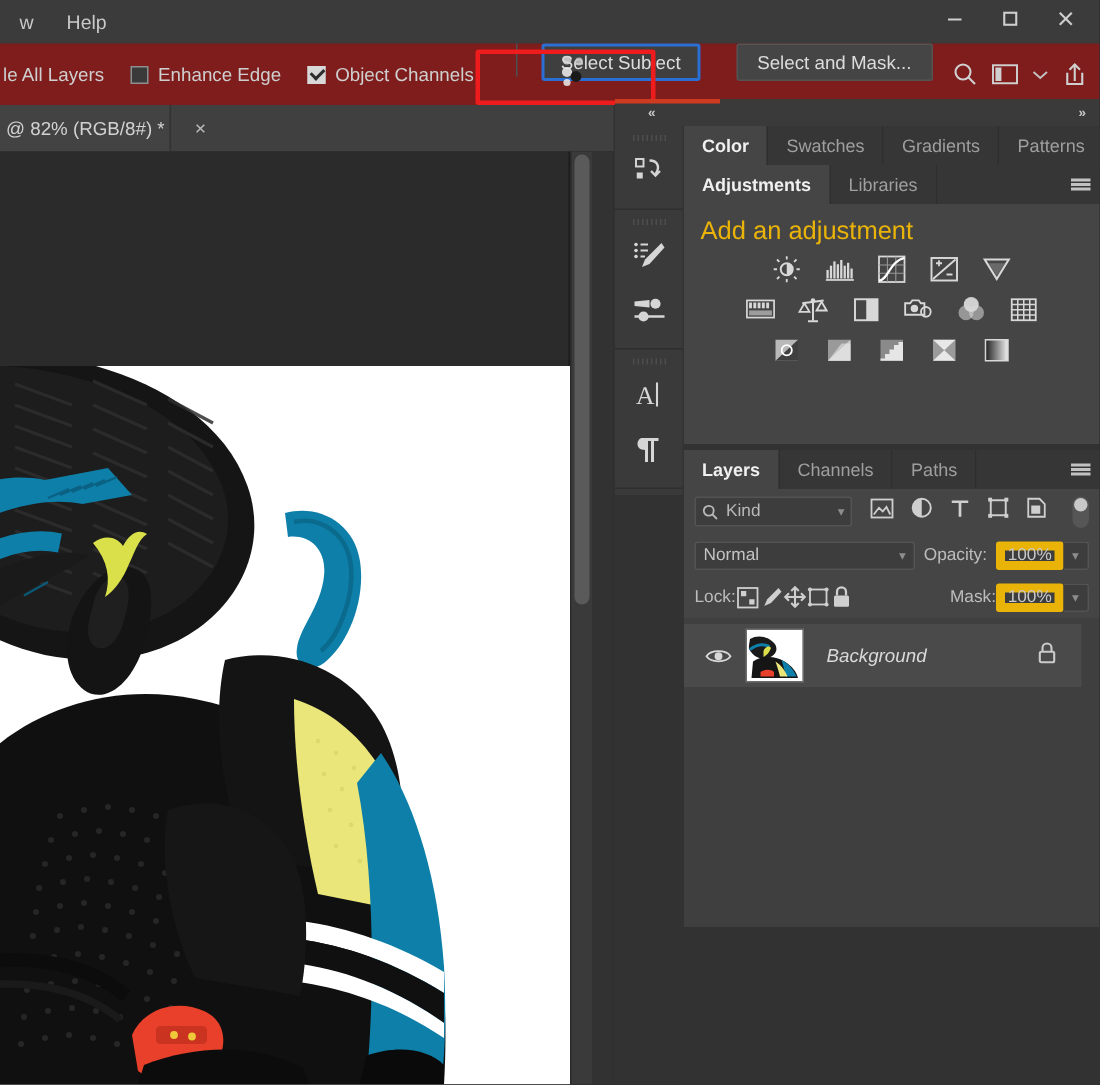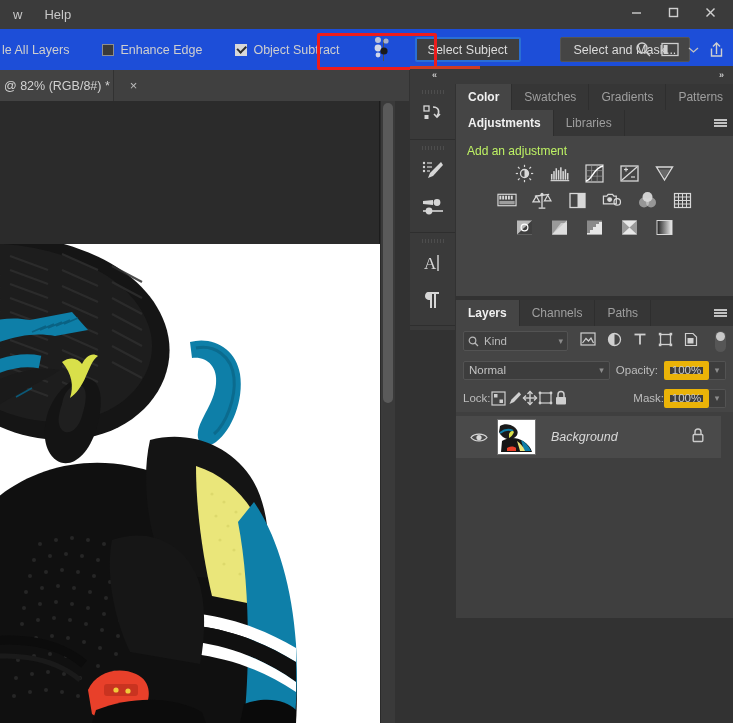--- a/index.html
+++ b/index.html
@@ -25,22 +25,22 @@
   .win-controls { position: absolute; right: 4px; top: 0; display: flex; height: 29px; }
   .win-btn {
     width: 37px; height: 25px; display: flex; align-items: center; justify-content: center;
     color: #cfcfcf;
   }
   .win-btn svg { display: block; }
 
   
   .optionsbar {
     position: absolute; left: 0; top: 29px; width: 733px; height: 41px;
-    background: #1d4ed8;
-    display: flex; align-items: center; gap: 15px;
+    background: #7f1d1d;
+    display: flex; 
   }
   .opt-label { color: #cfcfcf; font-size: 12.5px; white-space: nowrap; }
   .opt-group { display: flex; align-items: center; gap: 6px; margin-right: 18px; }
   .chk {
     width: 12px; height: 12px; border: 1px solid #8e8e8e; background: #3a3a3a;
     display: inline-flex; align-items: center; justify-content: center; flex: none;
   }
   .chk.on { background: #d8d8d8; border-color: #d8d8d8; }
   .chk.on::after {
     content: ""; width: 7px; height: 3.5px;
@@ -135,21 +135,21 @@
   .ptab.active { background: #454545; color: #f0f0f0; font-weight: bold; }
   .ptab-filler { flex: 1; background: #363636; }
   .pmenu {
     width: 26px; display: flex; align-items: center; justify-content: center;
     background: #363636;
   }
   .pmenu i { display: block; width: 13px; height: 1.5px; background: #c2c2c2; margin: 1.5px 0; }
 
   .panel-body { background: #454545; }
 
-  .adj-title { color: #bef264; font-size: 12px; padding: 8px 0 6px 11px; }
+  .adj-title { color: #eab308; font-size: 17px; padding: 8px 0 6px 11px; }
   .adj-grid { padding: 0 0 10px 0; }
   .adj-row { display: flex; justify-content: center; gap: 15px; margin-bottom: 9px; }
   .adj-ic { width: 20px; height: 18px; display: flex; align-items: center; justify-content: center; color: #d8d8d8; }
 
   .panel-gap { height: 4px; background: #323232; }
 
   
   .filter-row {
     display: flex; align-items: center; height: 30px; padding: 0 7px; gap: 0;
     background: #454545;
@@ -250,21 +250,21 @@
       <span class="opt-label">le All Layers</span>
     </div>
 
     <div class="opt-group">
       <span class="chk"></span>
       <span class="opt-label">Enhance Edge</span>
     </div>
 
     <div class="opt-group">
       <span class="chk on"></span>
-      <span class="opt-label">Object Subtract</span>
+      <span class="opt-label">Object Channels</span>
     </div>
 
     <div class="opt-sep"></div>
 
     <div class="ps-btn focused" style="margin-left:6px;">Select Subject</div>
 
     <div class="ps-btn" style="margin-left:24px;">Select and Mask...</div>
 
     <div class="optbar-icons">
       <div class="oi">

